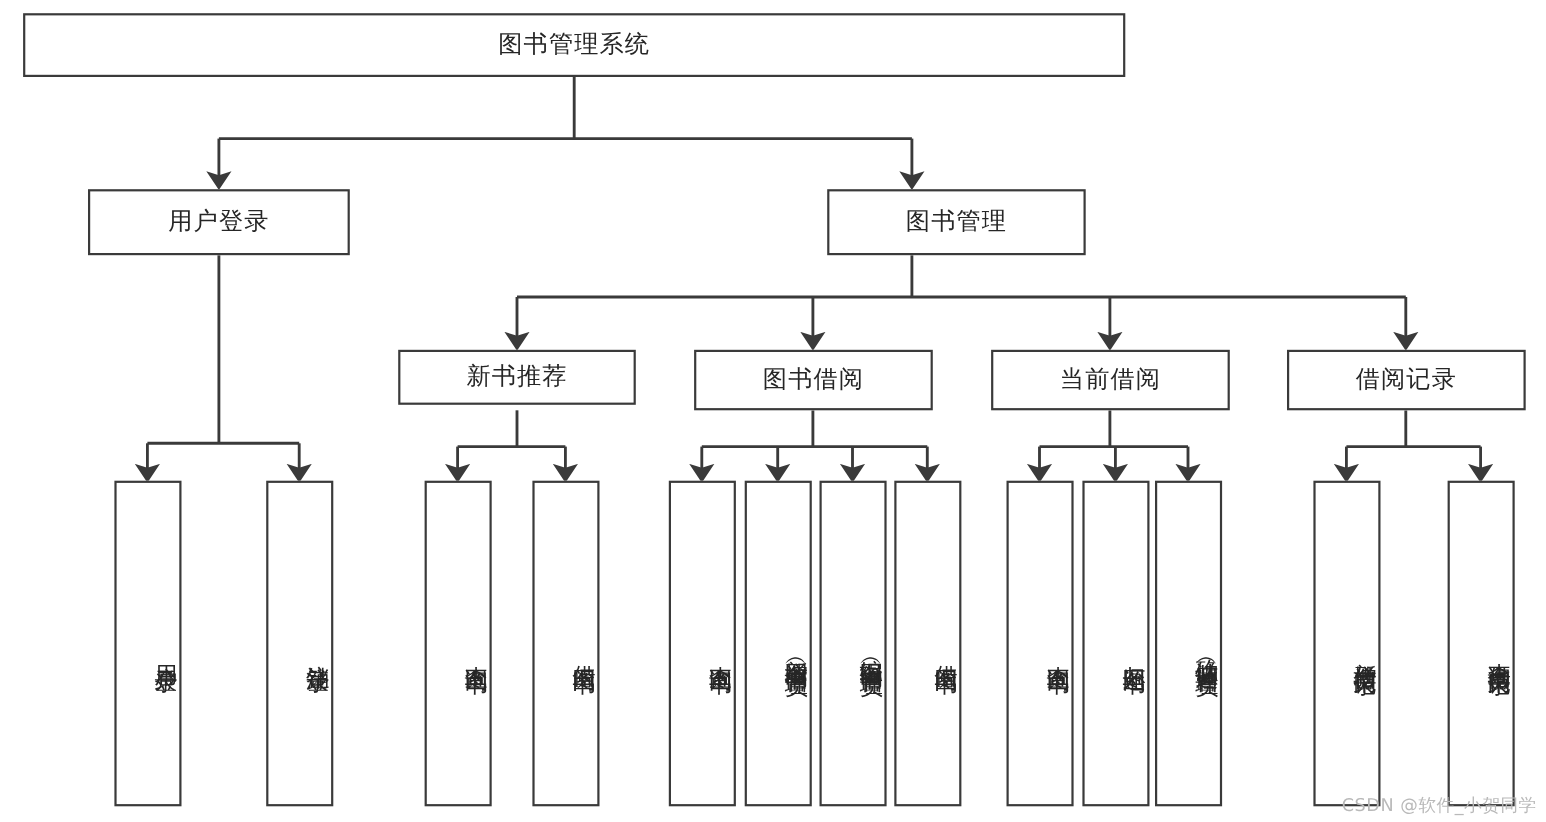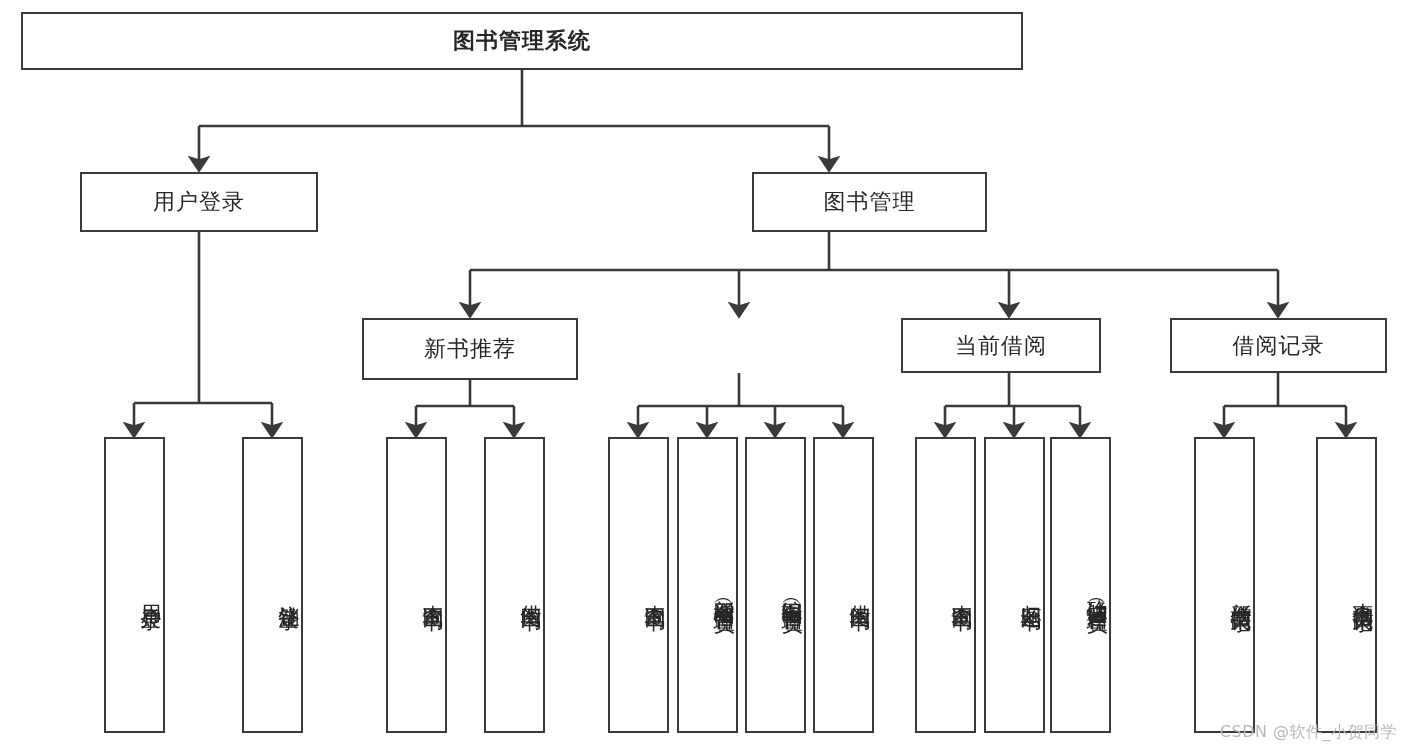--- a/index.html
+++ b/index.html
@@ -130,38 +130,41 @@
     </g>
 
     <g stroke="#3a3a3a" stroke-width="2.6" fill="none">
       <path d="M1278,373 L1278,406"></path>
       <path d="M1224,406 L1346,406"></path>
       <path d="M1224,406 L1224,430" marker-end="url(#arrowhead)"></path>
       <path d="M1346,406 L1346,430" marker-end="url(#arrowhead)"></path>
     </g>
   </svg>
 
-  <div class="node horiz node-title" style="left:21px; top:12px; width:1002px; height:58px;font-weight:bold;">
+  <div class="node horiz node-title" style="left:21px; top:12px; width:1002px; height:58px;">
     <span class="label">图书管理系统</span>
   </div>
 
   <div class="node horiz" style="left:80px; top:172px; width:238px; height:60px;">
     <span class="label">用户登录</span>
   </div>
 
   <div class="node horiz" style="left:712px; top:172px; width:235px; height:60px;margin-left:40px;">
     <span class="label">图书管理</span>
   </div>
 
-  <div class="node horiz" style="left:362px; top:318px; width:216px; height:62px;">
+  <div class="node horiz" style="left:362px; top:318px; width:216px; height:50px;">
     <span class="label">新书推荐</span>
   </div>
 
-
-  <div class="node horiz" style="left:901px; top:318px; width:200px; height:55px;">
+  <div class="node horiz" style="left:631px; top:318px; width:217px; height:55px;">
+    <span class="label">图书借阅</span>
+  </div>
+
+  <div class="node horiz" style="left:901px; top:318px; width:217px; height:55px;">
     <span class="label">当前借阅</span>
   </div>
 
   <div class="node horiz" style="left:1170px; top:318px; width:217px; height:55px;justify-content:center;">
     <span class="label">借阅记录</span>
   </div>
 
   <div class="node vert" style="left:104px; top:437px; width:61px; height:296px;">
     <span class="label">用户登录</span>
   </div>

